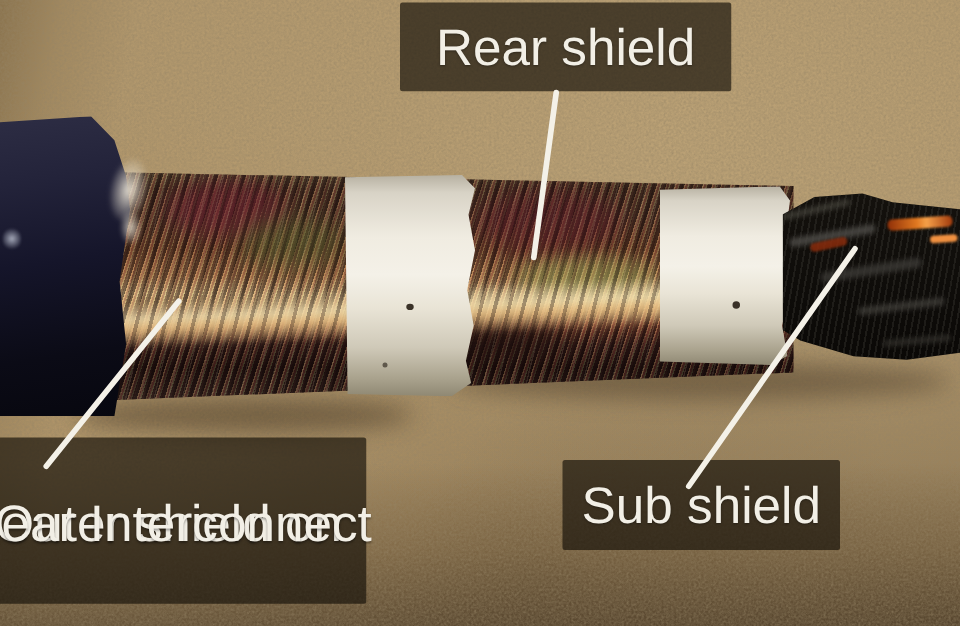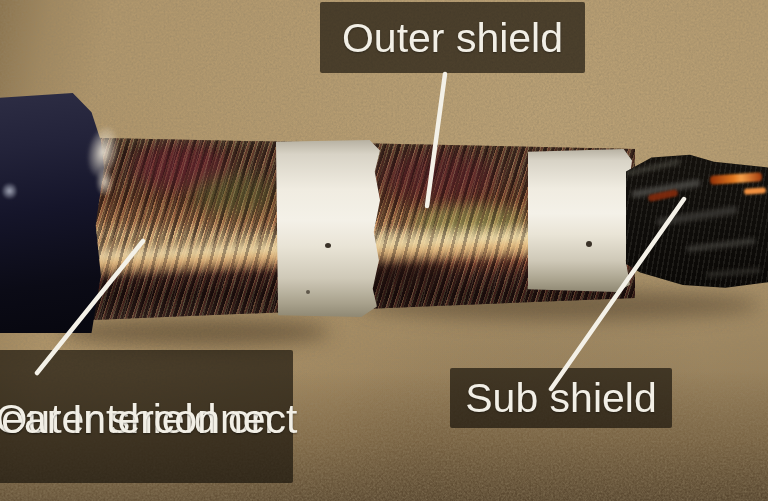--- a/index.html
+++ b/index.html
@@ -129,21 +129,21 @@
 
   
   .label-box{
     z-index:10;background:rgba(20,15,8,0.66);border-radius:2px;
     display:flex;flex-direction:column;justify-content:center;align-items:center;
     color:#f2efe6;font-size:41px;line-height:46px;text-align:center;
     text-shadow:0 1px 2px rgba(0,0,0,0.35);white-space:nowrap;
   }
   .inner-box{left:320px;top:2px;width:265px;height:71px;}
   .outer-box{left:-24px;top:350px;width:317px;height:133px;padding-top:4px;}
-  .sub-box{left:450px;top:368px;width:222px;height:60px;}
+  .sub-box{left:450px;top:368px;width:222px;height:72px;}
 
   .lines{z-index:11;pointer-events:none;}
 </style>
 </head>
 <body>
 
 <div id="frame">
 
   <svg class="svg-layer" width="768" height="501" style="z-index:2" aria-hidden="true">
     <filter id="carpetNoise">
@@ -186,21 +186,21 @@
     <div class="streak st2"></div>
     <div class="streak st3"></div>
     <div class="streak st4"></div>
     <div class="streak st5"></div>
     <div class="glint g1"></div>
     <div class="glint g2"></div>
     <div class="glint g3"></div>
   </div>
 
   <div class="label-box inner-box">
-    <span>Outer shield</span>
+    <span>Rear shield</span>
   </div>
 
   <div class="label-box outer-box">
     <span>Outer shield on</span>
     <span>Rear Interconnect</span>
   </div>
 
   <div class="label-box sub-box">
     <span>Sub shield</span>
   </div>

